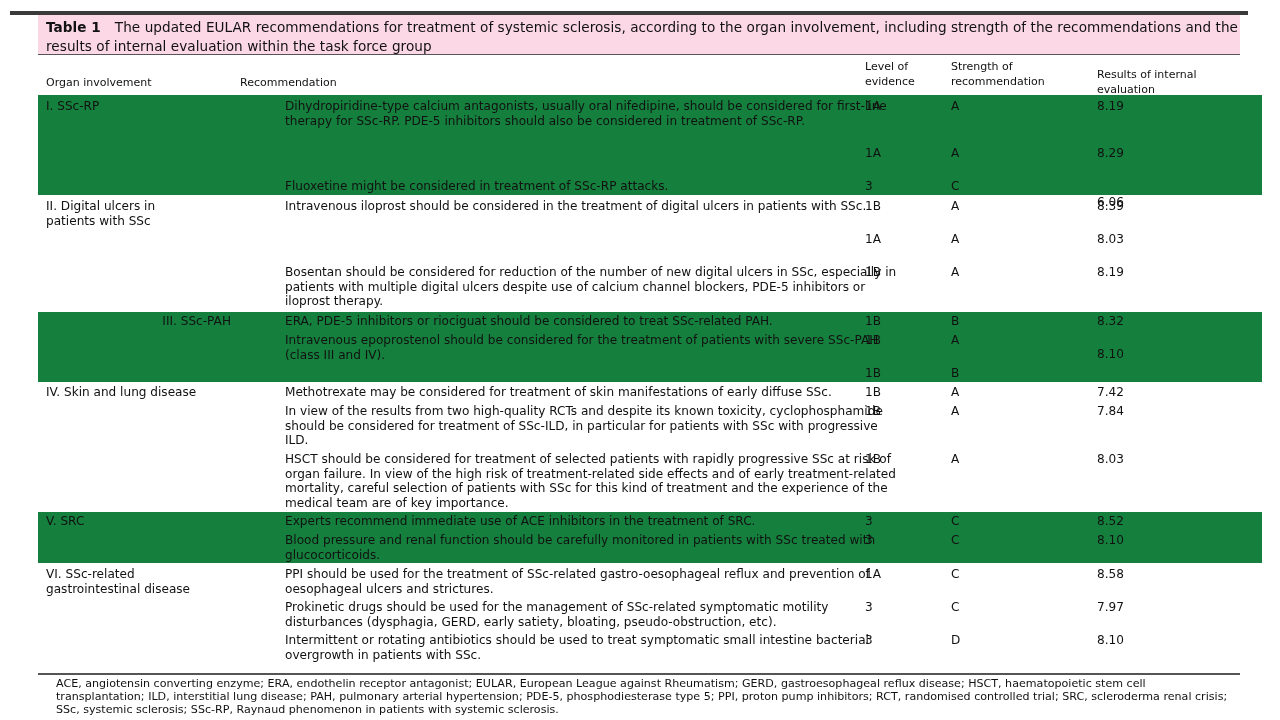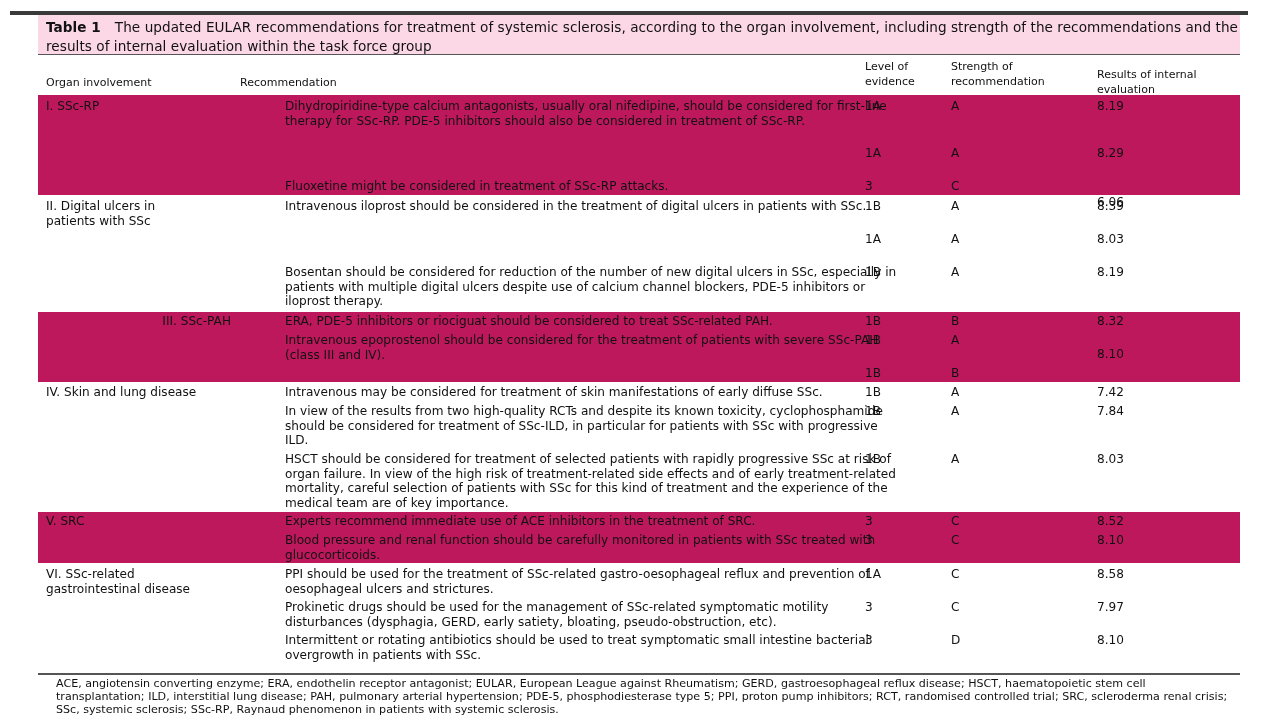--- a/index.html
+++ b/index.html
@@ -11,21 +11,21 @@
   .topbar { position:absolute; left:10px; top:11px; width:1238px; height:4px; background:#3a3a3a; }
   .title {
     position:absolute; left:38px; top:15px; width:1202px; height:40px;
     background:#fcd7e6; border-bottom:1.5px solid #555;
     font-size:13.6px; line-height:19px; padding:3px 0 0 8px; box-sizing:border-box;
     letter-spacing:0.05px;
   }
   .title b { font-weight:bold; margin-right:14px; }
   .hdr { position:absolute; top:60px; font-size:11px; font-weight:normal; line-height:14.6px; }
   .grp { position:absolute; left:38px; width:1202px; }
-  .grp.pink { background:#be185d; }
+  .grp.pink { background:#15803d;padding-left:22px; }
   .cell { position:absolute; font-size:12.1px; line-height:14.6px; }
   .organ { left:8px; width:185px; }
   .rec { left:202px; width:618px;margin-left:45px; }
   .lvl { left:827px; }
   .str { left:913px; }
   .res { left:1059px; }
   .bottomline { position:absolute; left:38px; top:673px; width:1202px; height:1.5px; background:#555; }
   .foot {
     position:absolute; left:56px; top:677px; width:1180px;
     font-size:11.1px; line-height:13px;
@@ -100,21 +100,21 @@
   <div class="cell lvl" style="top:21px;">1B</div>
   <div class="cell str" style="top:21px;">A</div>
   <div class="cell res" style="top:35px;">8.10</div>
 
   <div class="cell lvl" style="top:54px;">1B</div>
   <div class="cell str" style="top:54px;">B</div>
 </div>
 
 <div class="grp" style="top:382px;height:130px;">
   <div class="cell organ" style="top:3px;">IV. Skin and lung disease</div>
-  <div class="cell rec" style="top:3px;">Intravenous may be considered for treatment of skin manifestations of early diffuse SSc.</div>
+  <div class="cell rec" style="top:3px;">Methotrexate may be considered for treatment of skin manifestations of early diffuse SSc.</div>
   <div class="cell lvl" style="top:3px;">1B</div>
   <div class="cell str" style="top:3px;">A</div>
   <div class="cell res" style="top:3px;">7.42</div>
 
   <div class="cell rec" style="top:22px;">In view of the results from two high-quality RCTs and despite its known toxicity, cyclophosphamide should be considered for treatment of SSc-ILD, in particular for patients with SSc with progressive ILD.</div>
   <div class="cell lvl" style="top:22px;">1B</div>
   <div class="cell str" style="top:22px;">A</div>
   <div class="cell res" style="top:22px;">7.84</div>
 
   <div class="cell rec" style="top:70px;">HSCT should be considered for treatment of selected patients with rapidly progressive SSc at risk of organ failure. In view of the high risk of treatment-related side effects and of early treatment-related mortality, careful selection of patients with SSc for this kind of treatment and the experience of the medical team are of key importance.</div>

